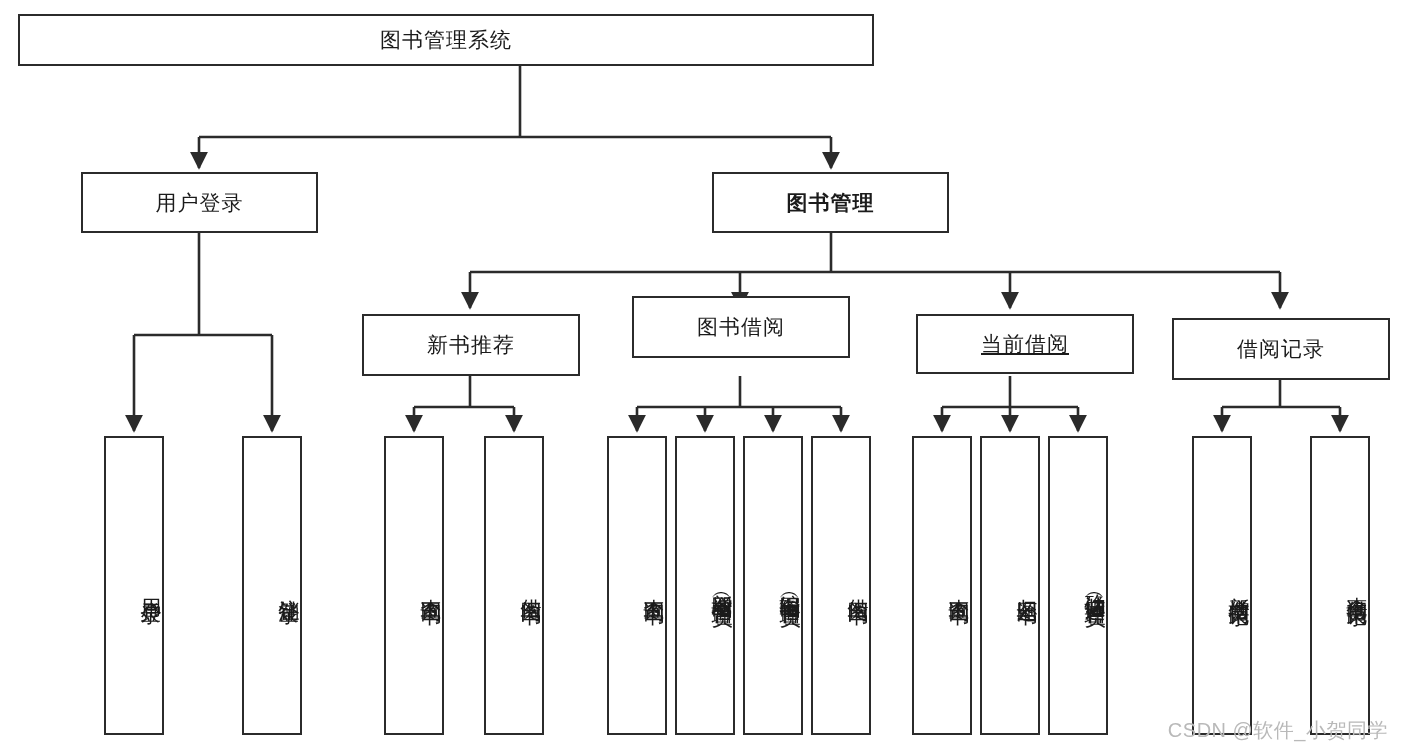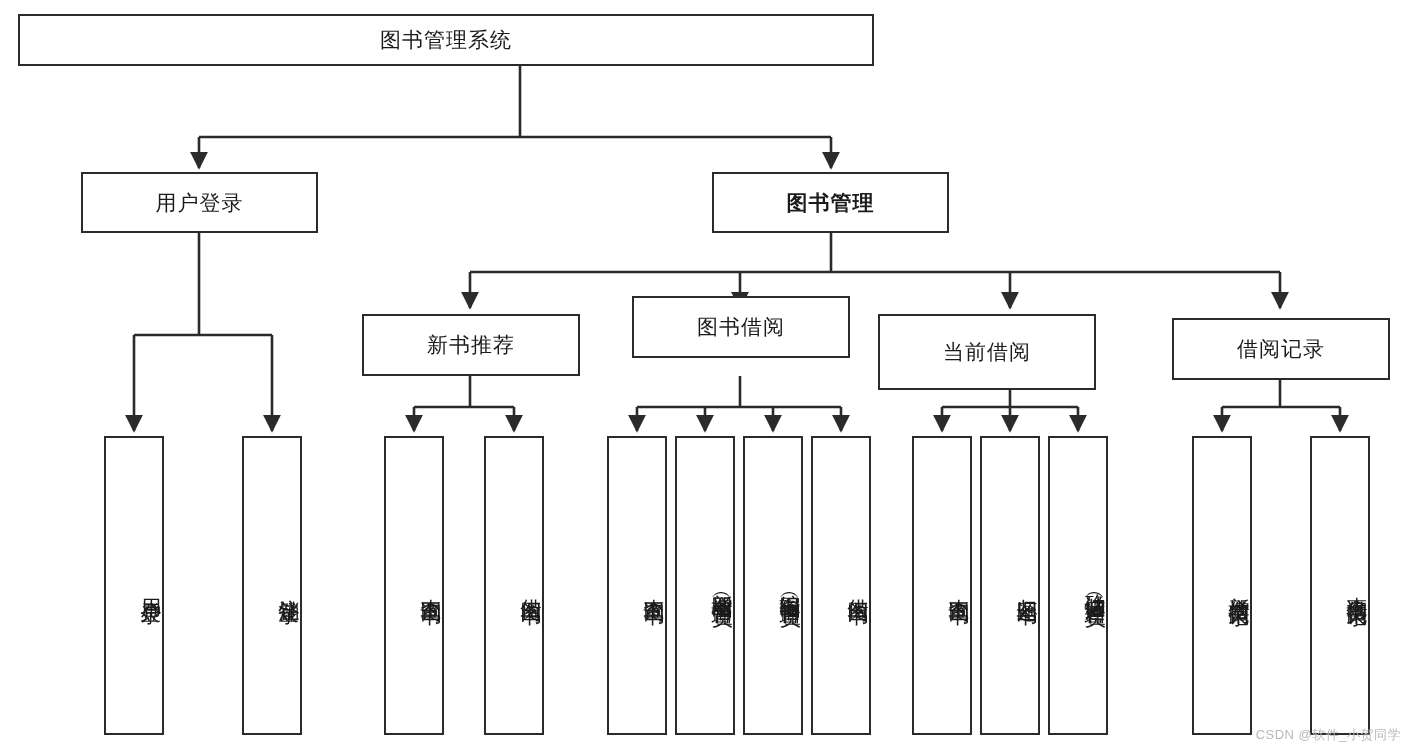--- a/index.html
+++ b/index.html
@@ -45,23 +45,23 @@
     justify-content:center;
   }
   .node.vert .label{
     writing-mode:vertical-rl;
     text-orientation:upright;
     display:block;
     white-space:nowrap;
   }
   .watermark{
     position:absolute;
-    right:4px;
+    right:17px;
     bottom:3px;
-    font-size:13px;
+    font-size:20px;
     color:#b9b9b9;
     white-space:nowrap;
     letter-spacing:0.5px;
   }
 </style>
 </head>
 <body>
 
 <div id="diagram">
 
@@ -125,21 +125,21 @@
   <div class="node horiz" style="left:712px;top:172px;width:237px;height:61px;font-weight:bold;">
     <span class="label">图书管理</span>
   </div>
 
   <div class="node horiz" style="left:362px;top:314px;width:218px;height:62px;">
     <span class="label">新书推荐</span>
   </div>
   <div class="node horiz" style="left:632px;top:296px;width:218px;height:62px;">
     <span class="label">图书借阅</span>
   </div>
-  <div class="node horiz" style="left:878px;top:314px;width:218px;height:76px;">
+  <div class="node horiz" style="left:916px;top:314px;width:218px;height:60px;text-decoration:underline;">
     <span class="label">当前借阅</span>
   </div>
   <div class="node horiz" style="left:1172px;top:318px;width:218px;height:62px;">
     <span class="label">借阅记录</span>
   </div>
 
   <div class="node vert" style="left:104px;top:436px;width:60px;height:299px;">
     <span class="label">用户登录</span>
   </div>
   <div class="node vert" style="left:242px;top:436px;width:60px;height:299px;">

